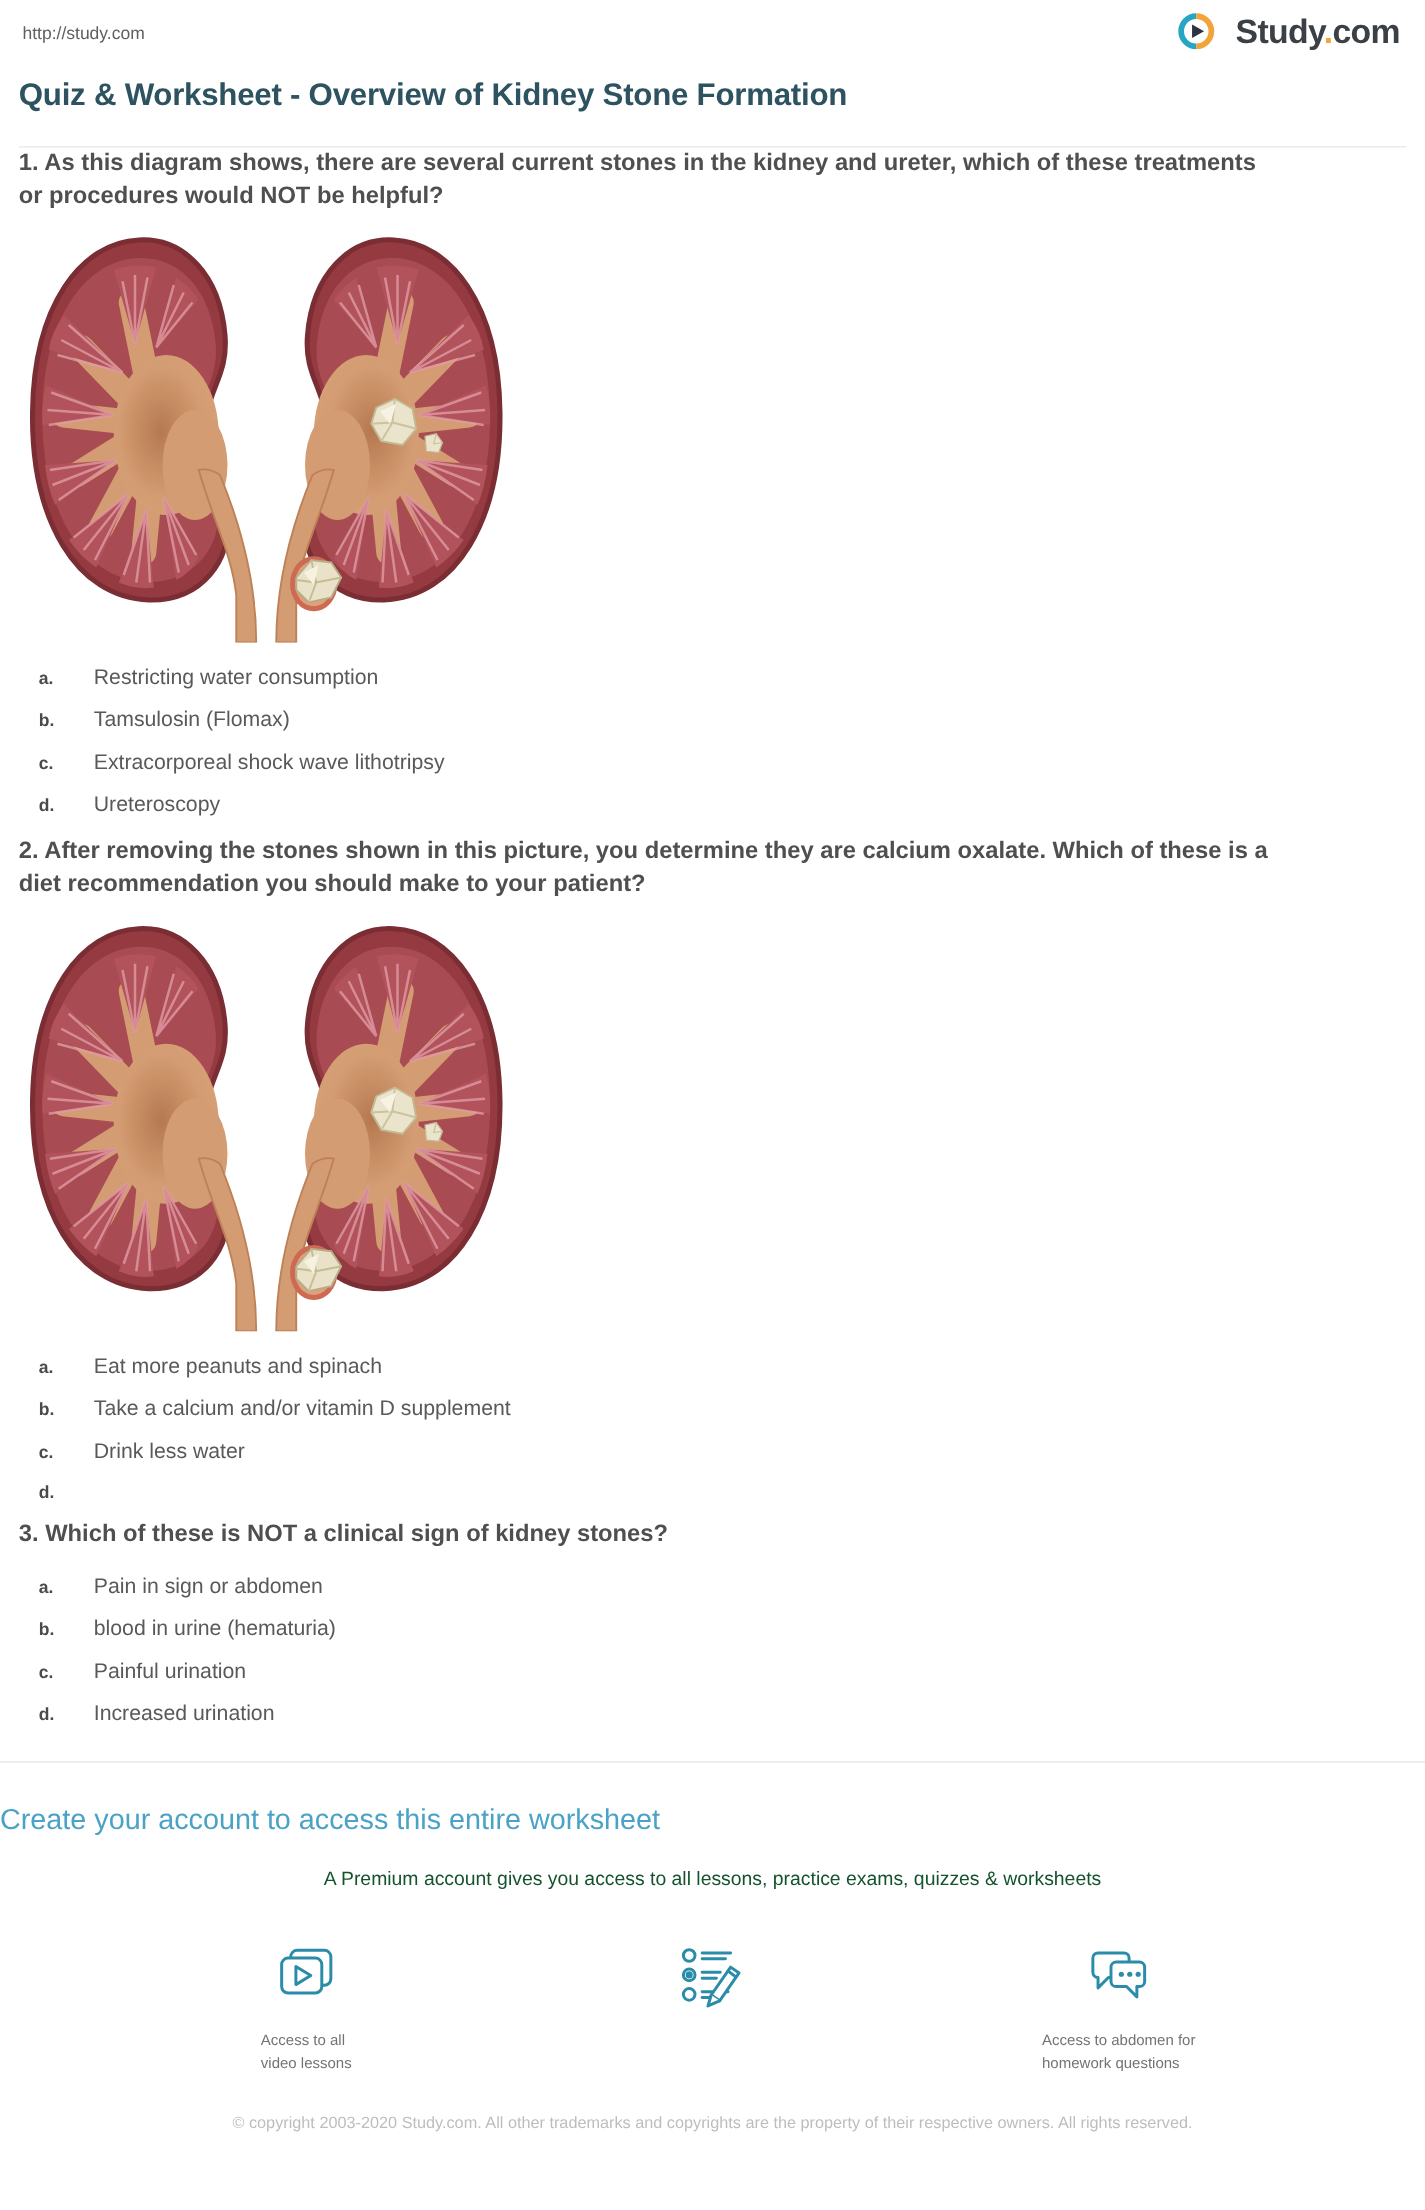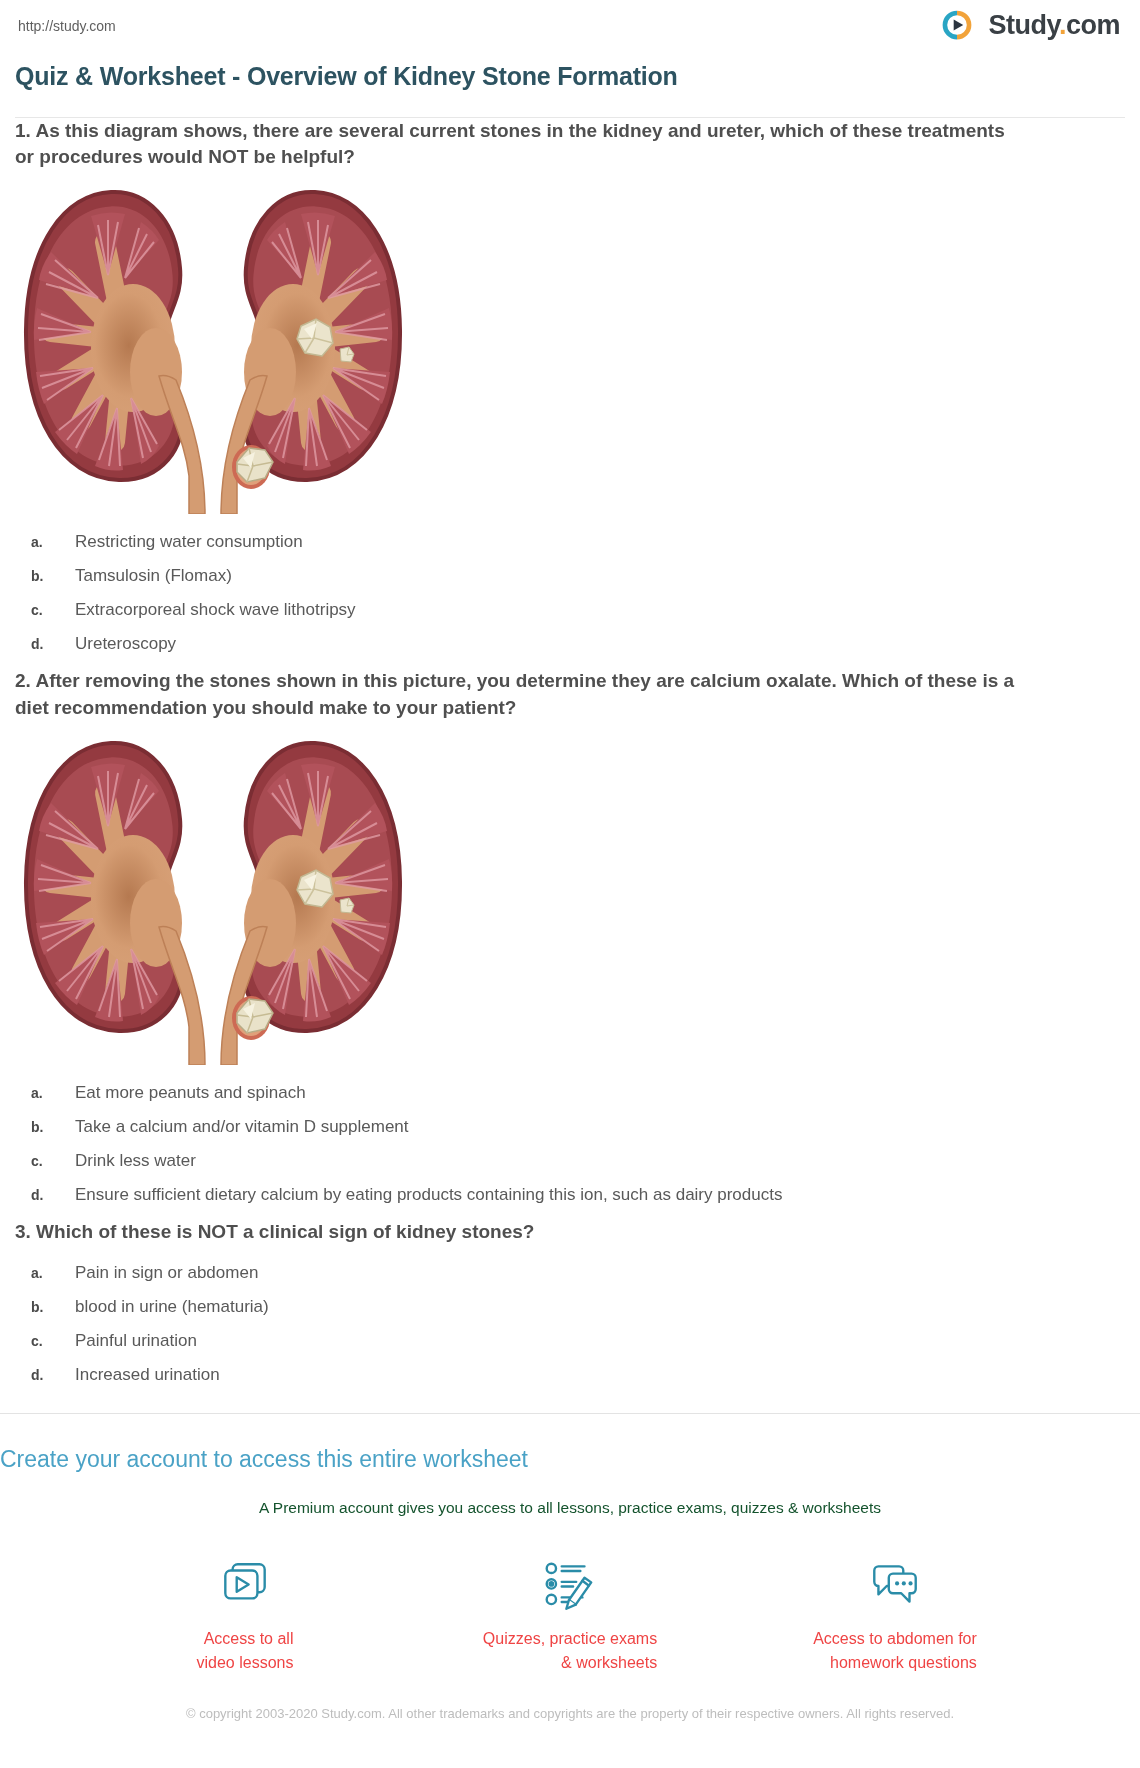--- a/index.html
+++ b/index.html
@@ -25,21 +25,21 @@
   .opt{display:flex;align-items:baseline;margin-bottom:14px;}
   .opt-letter{width:24px;margin-left:16px;font-size:14px;font-weight:700;color:#4a4a4a;flex:none;}
   .opt-text{font-size:17px;color:#595959;margin-left:20px;}
   footer{margin-top:28px;}
   hr.footer-rule{border:none;border-top:1px solid #e3e3e3;margin:0;}
   .cta-title{text-align:left;font-size:23px;font-weight:400;color:var(--accent-blue);margin:32px 0 0;cursor:pointer;}
   .cta-sub{text-align:center;font-size:15.5px;color:#14532d;margin:26px 0 0;}
   .features{display:flex;justify-content:center;gap:100px;margin-top:40px;}
   .feature{display:flex;flex-direction:column;align-items:center;width:225px;}
   .f-icon{width:58px;height:58px;display:block;}
-  .f-label{text-align:right;font-size:16px;color:#ef4444;line-height:1.5;margin-top:12px;}
+  .f-label{text-align:left;font-size:12px;color:#737373;line-height:1.5;margin-top:12px;}
   .copyright{text-align:center;font-size:13px;color:#bdbdbd;max-width:900px;margin:28px auto 0;line-height:1.65;padding-bottom:24px;}
   .hidden-defs{position:absolute;width:0;height:0;overflow:hidden;}
 </style>
 </head>
 <body>
 
 <svg class="hidden-defs" aria-hidden="true">
   <defs>
     <radialGradient id="pelvG" cx="45%" cy="48%" r="62%">
       <stop offset="0%" stop-color="#b57950"></stop>
@@ -142,21 +142,20 @@
       <div class="opt">
         <span class="opt-letter">b.</span>
         <span class="opt-text">Take a calcium and/or vitamin D supplement</span>
       </div>
       <div class="opt">
         <span class="opt-letter">c.</span>
         <span class="opt-text">Drink less water</span>
       </div>
       <div class="opt">
         <span class="opt-letter">d.</span>
-        <span class="opt-text">Ensure sufficient dietary calcium by eating products containing this ion, such as dairy products</span>
       </div>
     </div>
   </section>
 
   <section class="question">
     <p class="q-text">3. Which of these is NOT a clinical sign of kidney stones?</p>
     <div class="opts">
       <div class="opt">
         <span class="opt-letter">a.</span>
         <span class="opt-text">Pain in sign or abdomen</span>
@@ -199,24 +198,20 @@
         <svg class="f-icon" viewBox="0 0 56 56" fill="none" stroke="#2a8ca8" stroke-width="2.3" stroke-linejoin="round" stroke-linecap="round">
           <circle cx="10" cy="11" r="4.5"></circle>
           <circle cx="10" cy="26" r="4.5"></circle>
           <circle cx="10" cy="26" r="1.6" fill="#2a8ca8"></circle>
           <circle cx="10" cy="41" r="4.5"></circle>
           <path d="M20,9 H42 M20,13.5 H38 M20,24 H34 M20,28.5 H31 M20,39 H40 M20,43.5 H30"></path>
           <polygon points="27,41.5 42,20 48.5,24.5 33.5,46" fill="#ffffff"></polygon>
           <path d="M27,41.5 L24.5,50 L33.5,46" fill="#ffffff"></path>
           <path d="M40,23 L46,27.5"></path>
         </svg>
-        <div class="f-label">
-          <span>Quizzes, practice exams</span><br>
-          <span>&amp; worksheets</span>
-        </div>
       </div>
 
       <div class="feature">
         <svg class="f-icon" viewBox="0 0 56 56" fill="none" stroke="#2a8ca8" stroke-width="2.3" stroke-linejoin="round" stroke-linecap="round">
           <path d="M12,9 H32 a4,4 0 0 1 4,4 V24 a4,4 0 0 1 -4,4 H20 l-8,8 V28 a4,4 0 0 1 -4,-4 V13 a4,4 0 0 1 4,-4 Z" fill="#ffffff"></path>
           <path d="M26,16 H44 a4,4 0 0 1 4,4 V31 a4,4 0 0 1 -4,4 h-2 v8 l-8,-8 H26 a4,4 0 0 1 -4,-4 V20 a4,4 0 0 1 4,-4 Z" fill="#ffffff"></path>
           <circle cx="30" cy="25.5" r="2" fill="#2a8ca8" stroke="none"></circle>
           <circle cx="36.5" cy="25.5" r="2" fill="#2a8ca8" stroke="none"></circle>
           <circle cx="43" cy="25.5" r="2" fill="#2a8ca8" stroke="none"></circle>
         </svg>

